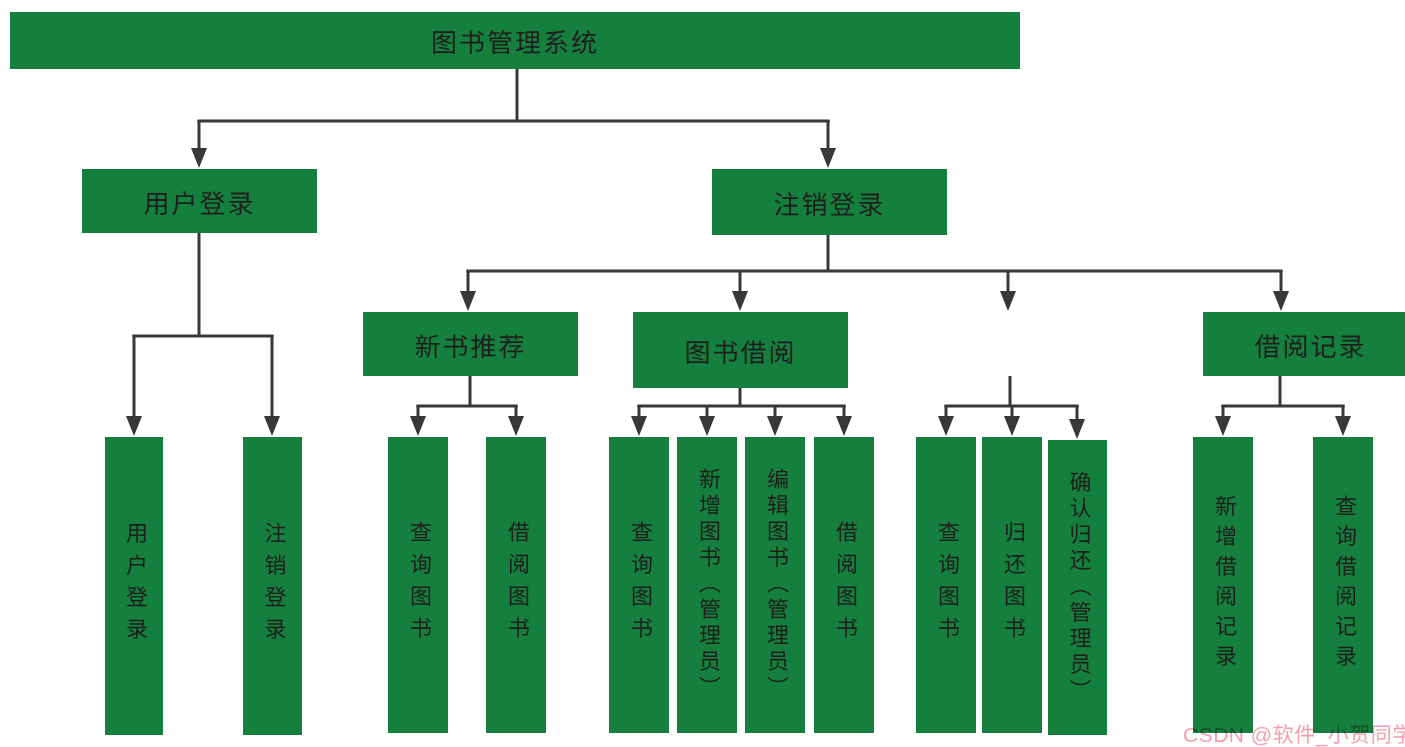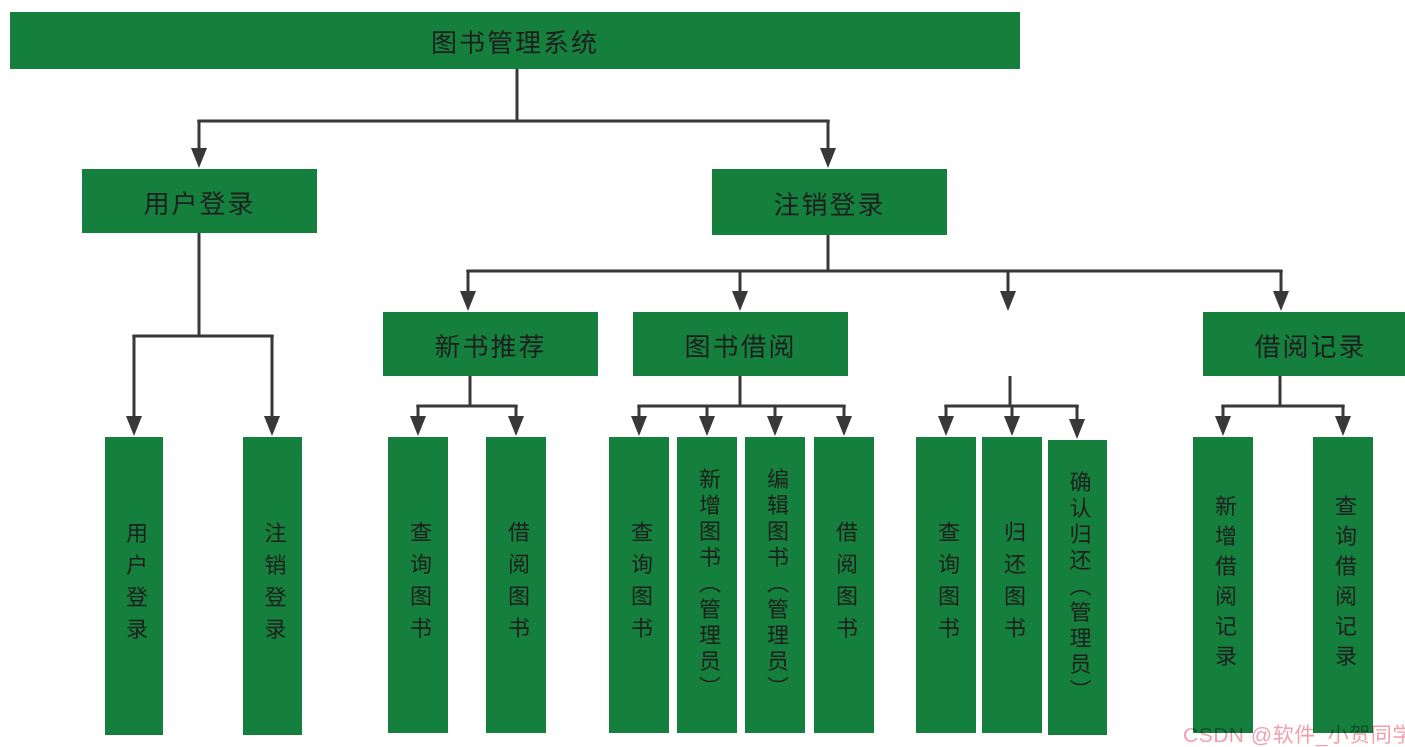--- a/index.html
+++ b/index.html
@@ -115,22 +115,22 @@
       <polygon points="1215,416 1231,416 1223,436"></polygon>
       <polygon points="1335,416 1351,416 1343,436"></polygon>
     </g>
   </svg>
 
   <div class="node hbox" style="left:10px;top:12px;width:1010px;height:57px;">图书管理系统</div>
 
   <div class="node hbox" style="left:82px;top:169px;width:235px;height:64px;">用户登录</div>
   <div class="node hbox" style="left:712px;top:169px;width:235px;height:66px;">注销登录</div>
 
-  <div class="node hbox" style="left:363px;top:312px;width:215px;height:64px;margin-left:20px;">新书推荐</div>
-  <div class="node hbox" style="left:633px;top:312px;width:215px;height:64px;">图书借阅</div>
+  <div class="node hbox" style="left:363px;top:312px;width:215px;height:64px;">新书推荐</div>
+  <div class="node hbox" style="left:633px;top:312px;width:215px;height:76px;">图书借阅</div>
   <div class="node hbox" style="left:1173px;top:312px;width:215px;height:64px;margin-left:30px;">借阅记录</div>
 
   <div class="node vbox len4" style="left:105px;top:437px;width:58px;height:298px;">用户登录</div>
   <div class="node vbox len4" style="left:243px;top:437px;width:59px;height:298px;">注销登录</div>
 
   <div class="node vbox len4" style="left:388px;top:437px;width:60px;height:296px;">查询图书</div>
   <div class="node vbox len4" style="left:486px;top:437px;width:60px;height:296px;">借阅图书</div>
 
   <div class="node vbox len4" style="left:609px;top:437px;width:60px;height:296px;">查询图书</div>
   <div class="node vbox len10" style="left:677px;top:437px;width:60px;height:296px;">新增图书（管理员）</div>

